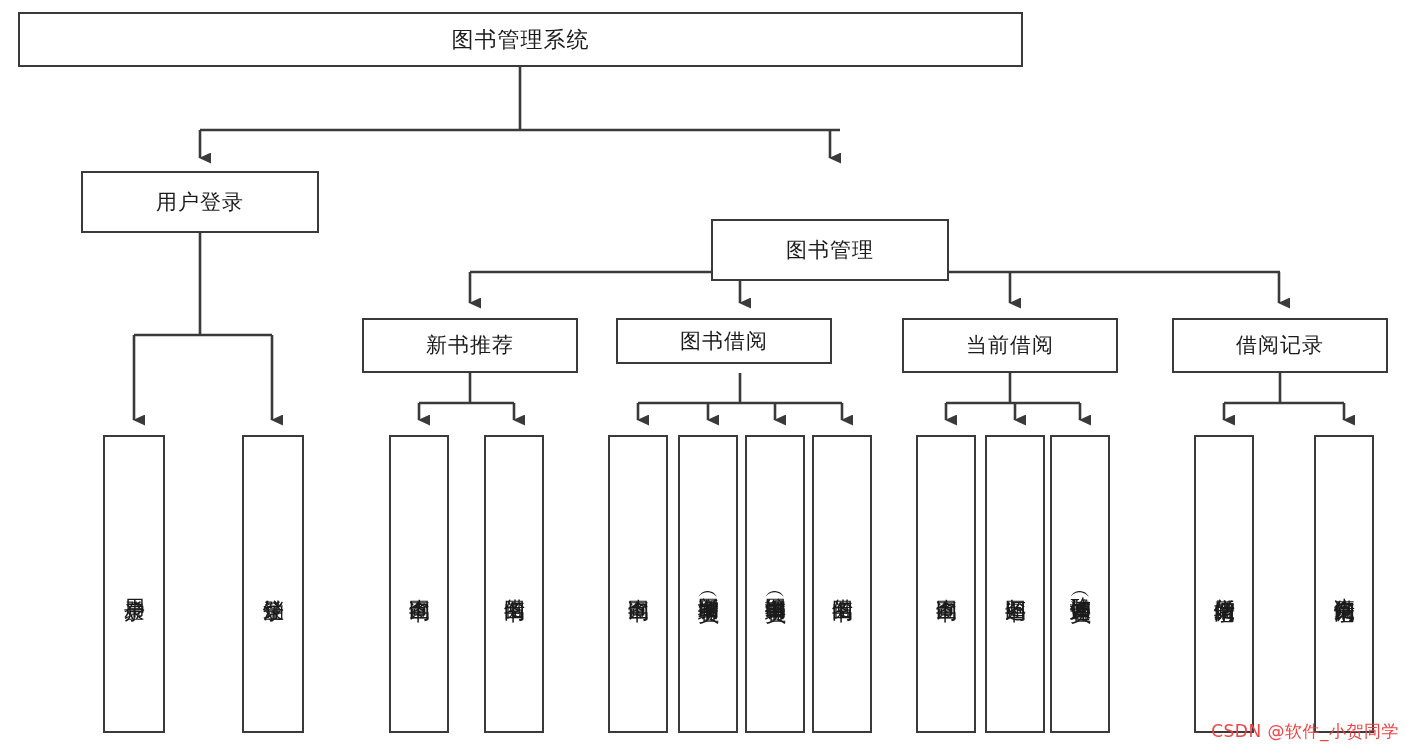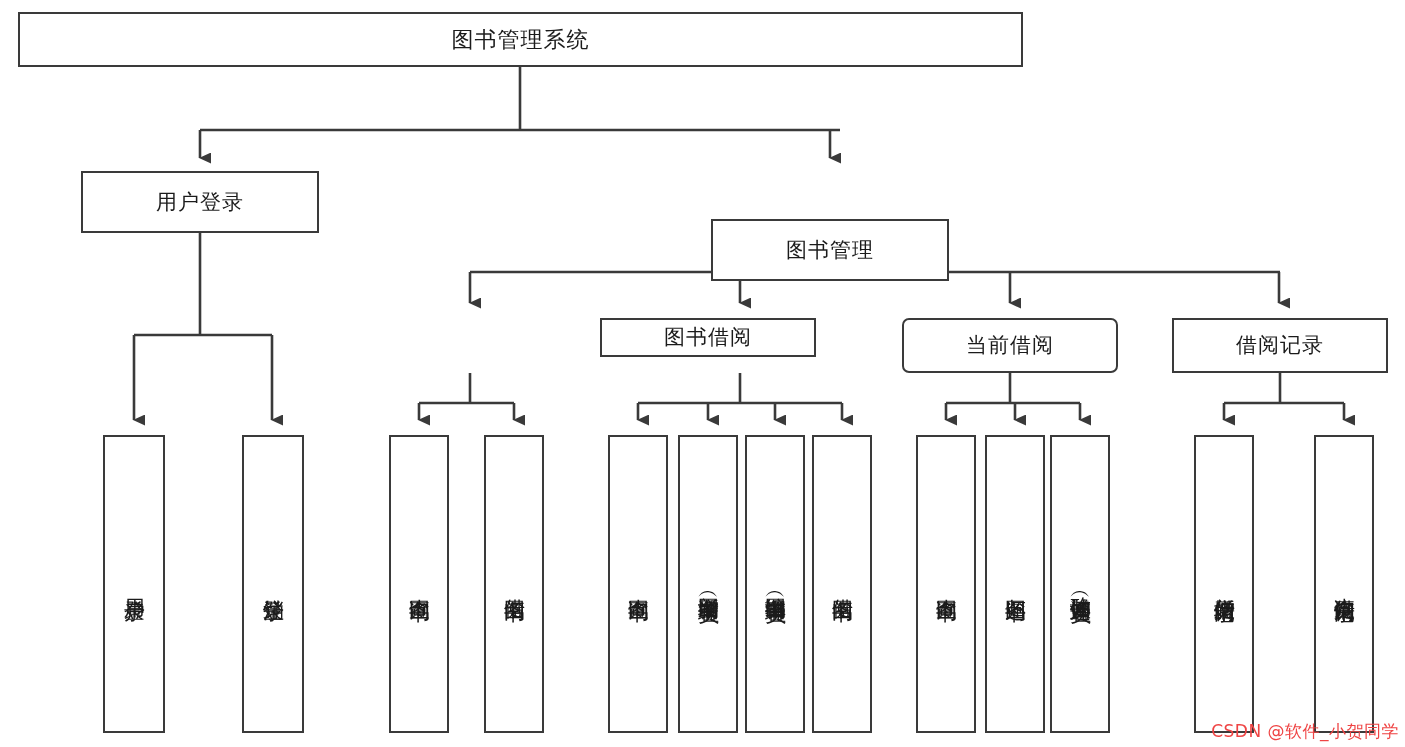--- a/index.html
+++ b/index.html
@@ -125,24 +125,27 @@
     <span>图书管理系统</span>
   </div>
 
   <div class="node horiz" style="left:81px;top:171px;width:238px;height:62px;">
     <span>用户登录</span>
   </div>
   <div class="node horiz" style="left:711px;top:171px;width:238px;height:62px;margin-top:48px;">
     <span>图书管理</span>
   </div>
 
-  <div class="node horiz" style="left:600px;top:318px;width:216px;height:39px;">
+  <div class="node horiz" style="left:362px;top:318px;width:216px;height:55px;">
+    <span>新书推荐</span>
+  </div>
+  <div class="node horiz" style="left:616px;top:318px;width:216px;height:46px;">
     <span>图书借阅</span>
   </div>
-  <div class="node horiz" style="left:902px;top:318px;width:216px;height:55px;border-radius:7px;">
+  <div class="node horiz" style="left:902px;top:318px;width:216px;height:55px;">
     <span>当前借阅</span>
   </div>
   <div class="node horiz" style="left:1172px;top:318px;width:216px;height:55px;">
     <span>借阅记录</span>
   </div>
 
   <div class="node leaf" style="left:103px;top:435px;width:62px;height:298px;">
     <span class="vtext">用户登录</span>
   </div>
   <div class="node leaf" style="left:242px;top:435px;width:62px;height:298px;">

